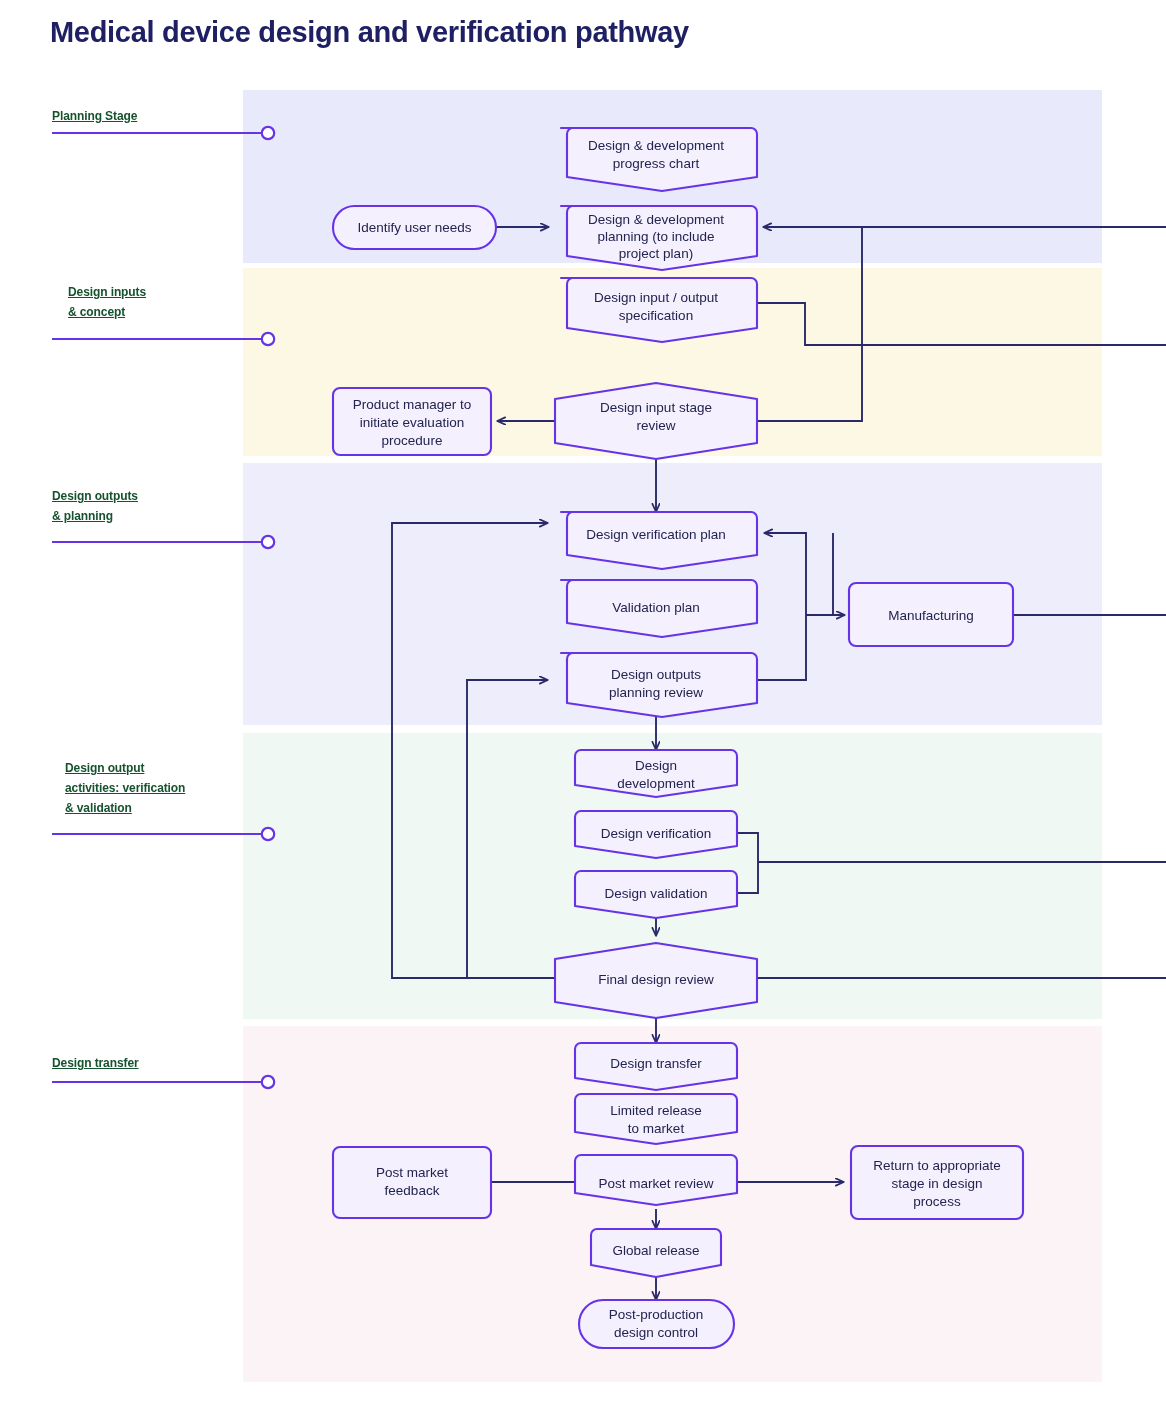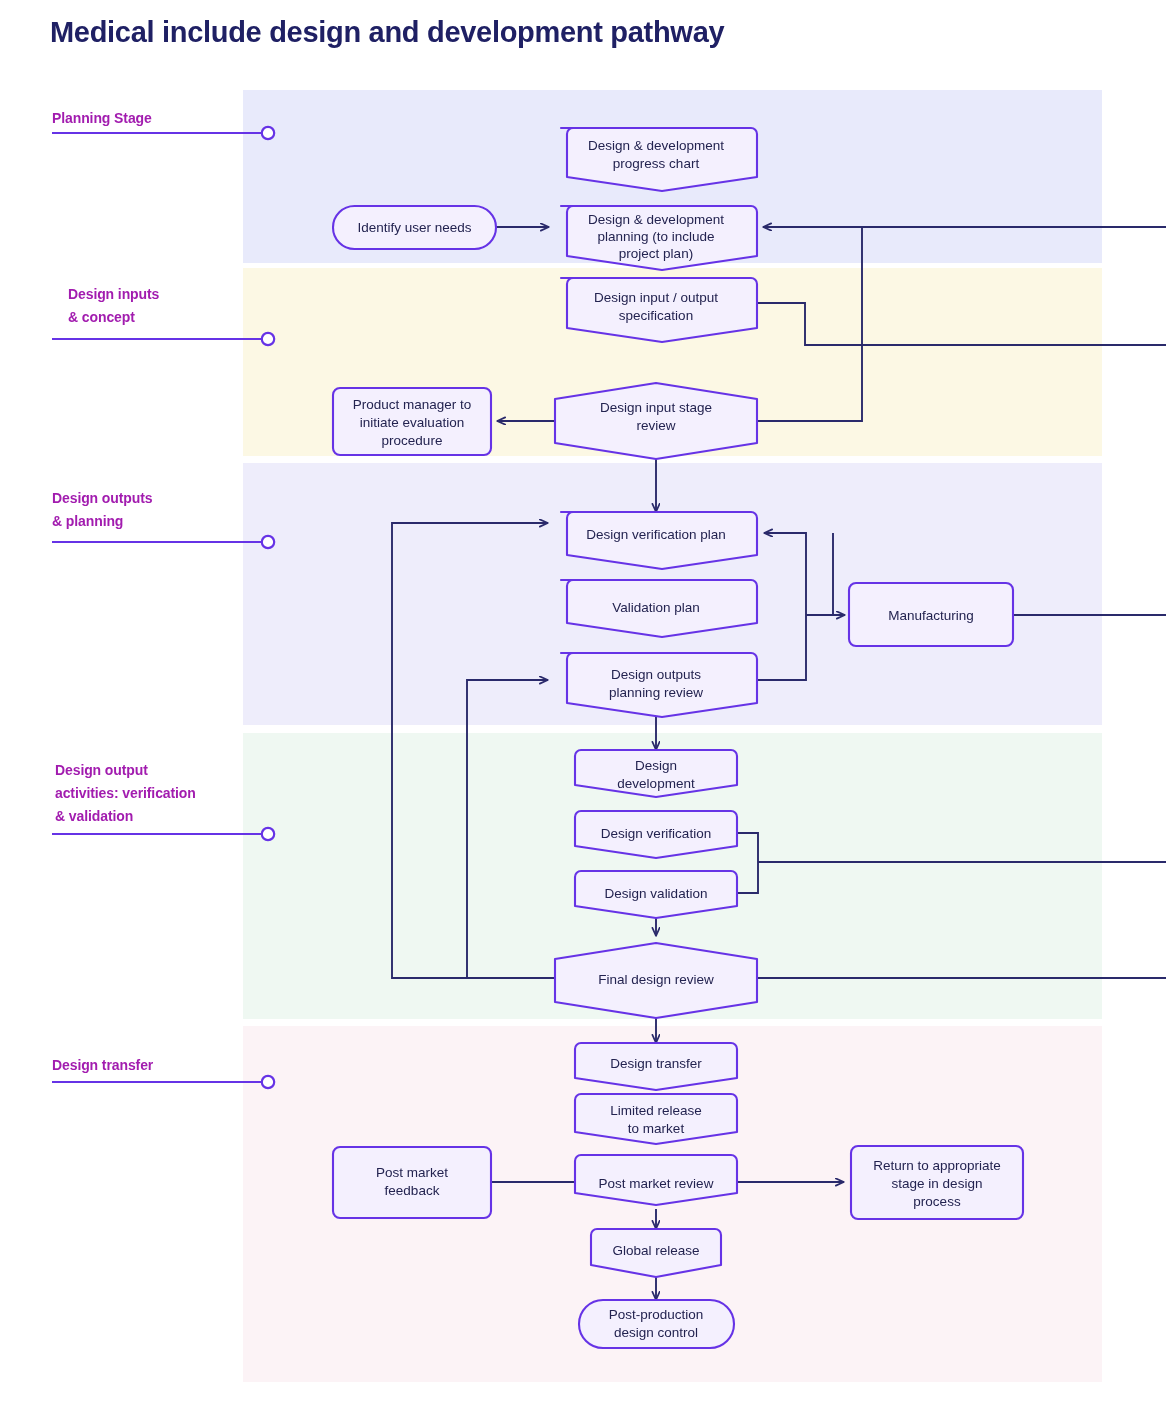--- a/index.html
+++ b/index.html
@@ -3,37 +3,37 @@
 <meta charset="utf-8">
 <style>
   html,body{margin:0;padding:0;background:#ffffff;}
   body{width:1166px;height:1406px;font-family:"Liberation Sans",sans-serif;position:relative;overflow:hidden;}
   #page-title{
     position:absolute;left:50px;top:16px;
     font-size:29px;font-weight:bold;color:#1f2064;letter-spacing:-0.3px;
   }
   #flow{position:absolute;left:0;top:0;}
   .stage-label{
-    position:absolute;font-size:14px;font-weight:bold;color:#a21caf;
-    line-height:1.65;letter-spacing:-0.1px;width:200px;
+    position:absolute;font-size:12px;font-weight:bold;color:#14532d;
+    line-height:1.65;letter-spacing:-0.1px;width:200px;text-decoration:underline;
   }
   .node-text{
     font-family:"Liberation Sans",sans-serif;
     font-size:13.5px;fill:#232350;
   }
 </style>
 </head>
 <body>
 
-<div id="page-title">Medical include design and development pathway</div>
+<div id="page-title">Medical device design and verification pathway</div>
 
 <div class="stage-label" style="left:52px;top:107px;">Planning Stage</div>
 <div class="stage-label" style="left:68px;top:283px;">Design inputs<br>&amp; concept</div>
 <div class="stage-label" style="left:52px;top:487px;">Design outputs<br>&amp; planning</div>
-<div class="stage-label" style="left:55px;top:759px;width:215px;">Design output<br>activities: verification<br>&amp; validation</div>
+<div class="stage-label" style="left:65px;top:759px;width:215px;">Design output<br>activities: verification<br>&amp; validation</div>
 <div class="stage-label" style="left:52px;top:1054px;">Design transfer</div>
 
 <svg id="flow" width="1166" height="1406" viewBox="0 0 1166 1406">
   <defs>
     <marker id="arw" markerWidth="11" markerHeight="11" refX="9.2" refY="4.2" orient="auto" markerUnits="userSpaceOnUse">
       <path d="M1,0.6 L9,4.2 L1,7.8" fill="none" stroke="#2a2a6b" stroke-width="1.7" stroke-linecap="round" stroke-linejoin="round"></path>
     </marker>
   </defs>
 
   <g>

